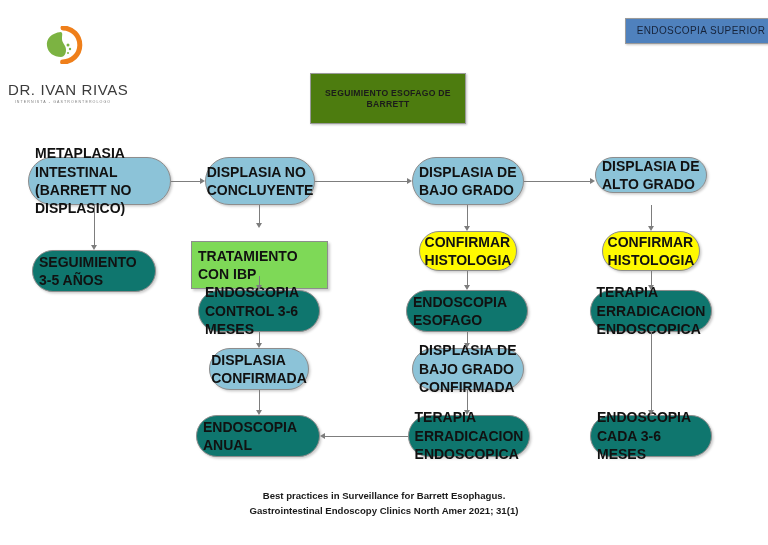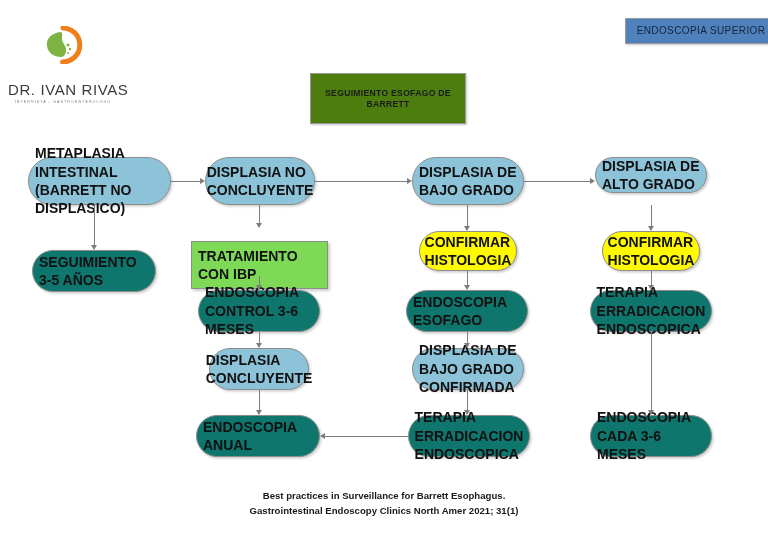--- a/index.html
+++ b/index.html
@@ -186,21 +186,21 @@
   <div class="node rounded yellow" style="left:419px; top:231px; width:98px; height:40px;">CONFIRMAR HISTOLOGIA</div>
 
   <div class="node rounded yellow" style="left:602px; top:231px; width:98px; height:40px;">CONFIRMAR HISTOLOGIA</div>
 
   <div class="node rounded salmon" style="left:198px; top:290px; width:122px; height:42px;">ENDOSCOPIA CONTROL 3-6 MESES</div>
 
   <div class="node rounded salmon" style="left:406px; top:290px; width:122px; height:42px;">ENDOSCOPIA ESOFAGO</div>
 
   <div class="node rounded salmon" style="left:590px; top:290px; width:122px; height:42px;">TERAPIA ERRADICACION ENDOSCOPICA</div>
 
-  <div class="node rounded blue" style="left:209px; top:348px; width:100px; height:42px;">DISPLASIA CONCLUYENTE</div>
+  <div class="node rounded blue" style="left:209px; top:348px; width:100px; height:42px;">DISPLASIA CONFIRMADA</div>
 
   <div class="node rounded blue" style="left:412px; top:348px; width:112px; height:42px;">DISPLASIA DE BAJO GRADO CONFIRMADA</div>
 
   <div class="node rounded salmon" style="left:196px; top:415px; width:124px; height:42px;">ENDOSCOPIA ANUAL</div>
 
   <div class="node rounded salmon" style="left:408px; top:415px; width:122px; height:42px;">TERAPIA ERRADICACION ENDOSCOPICA</div>
 
   <div class="node rounded salmon" style="left:590px; top:415px; width:122px; height:42px;">ENDOSCOPIA CADA 3-6 MESES</div>
 
   <div class="hline" style="left:171px; top:181px; width:29px;"></div>

